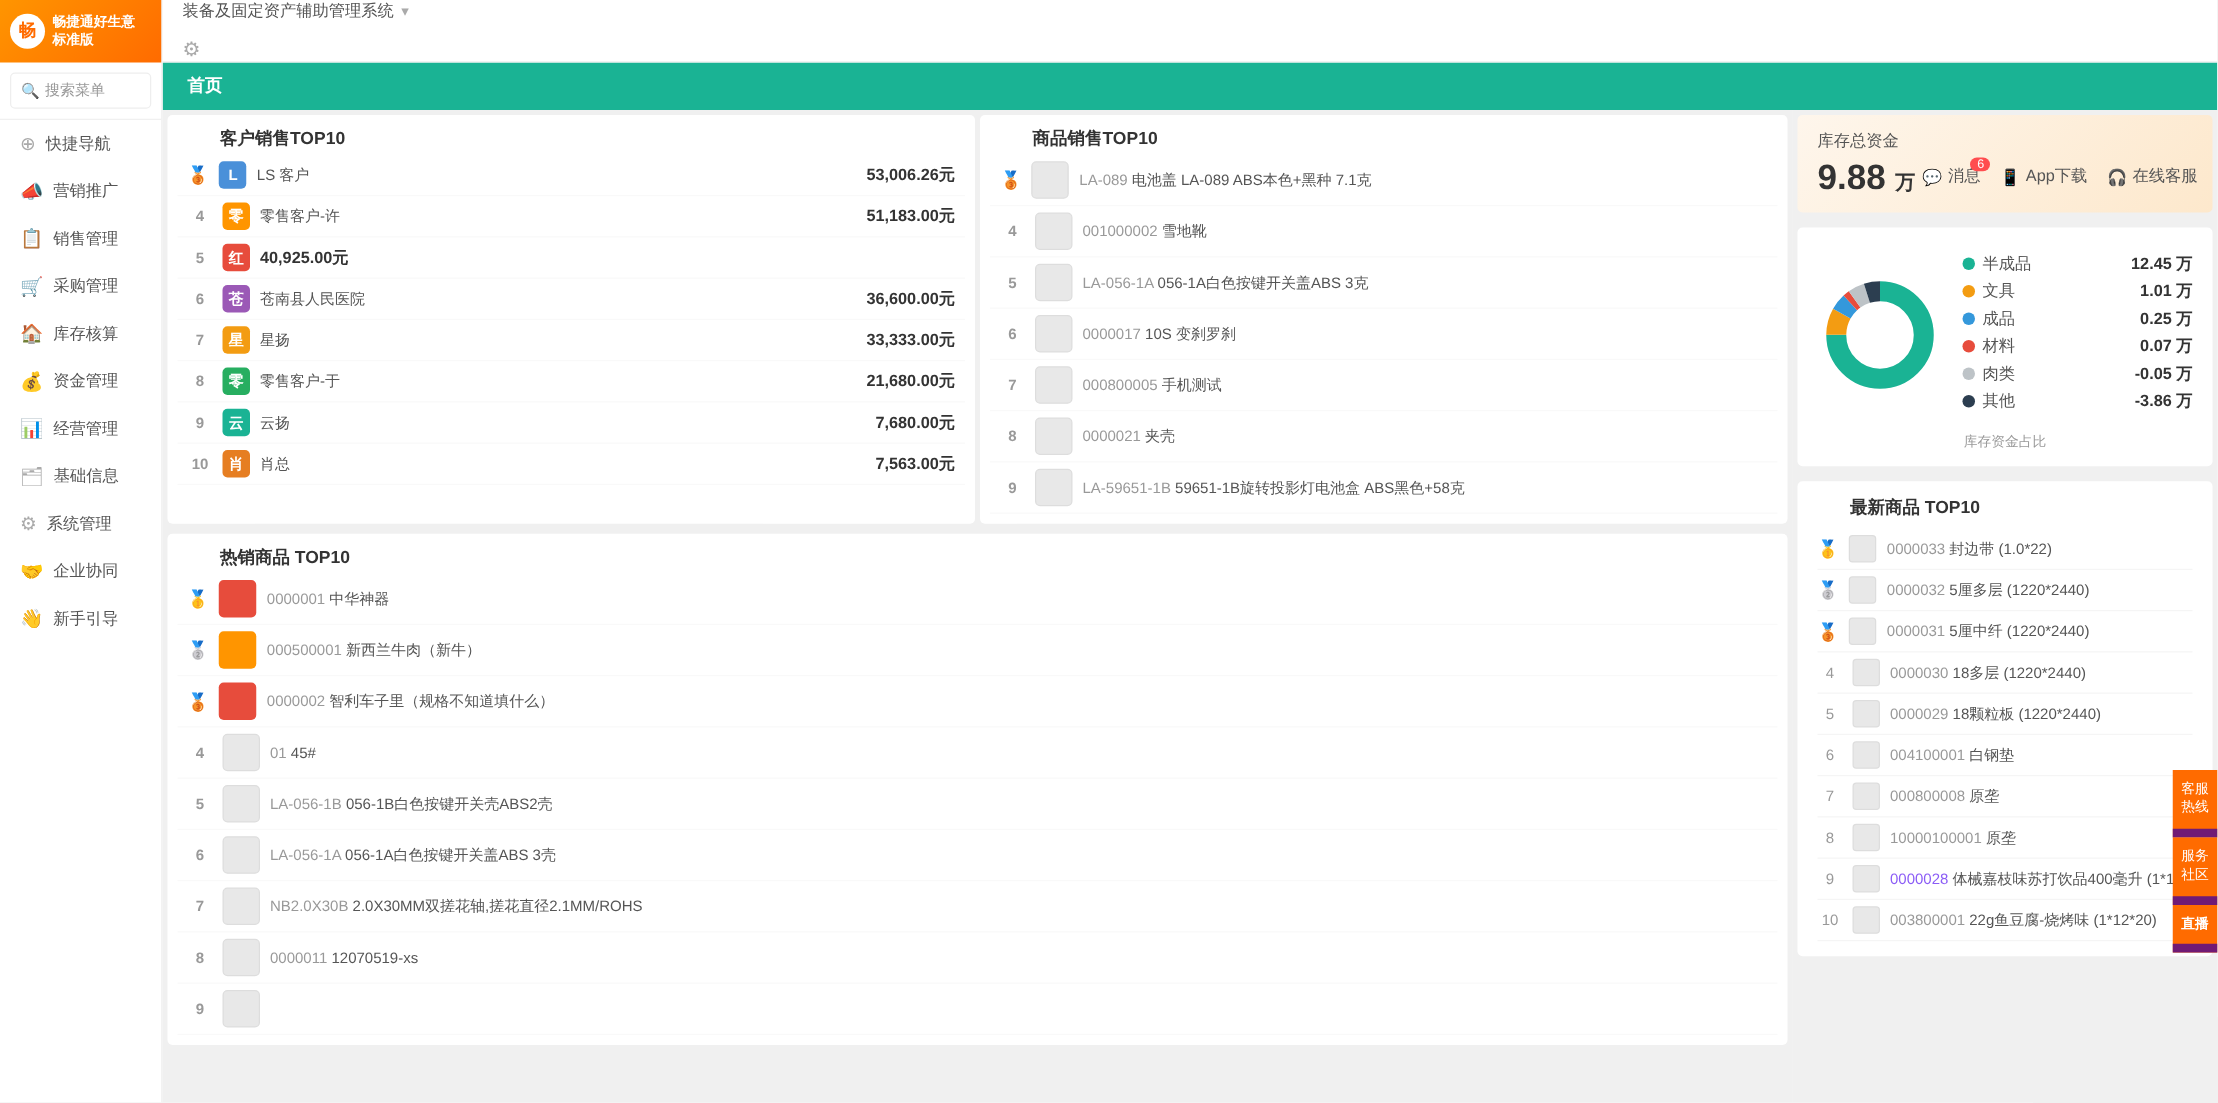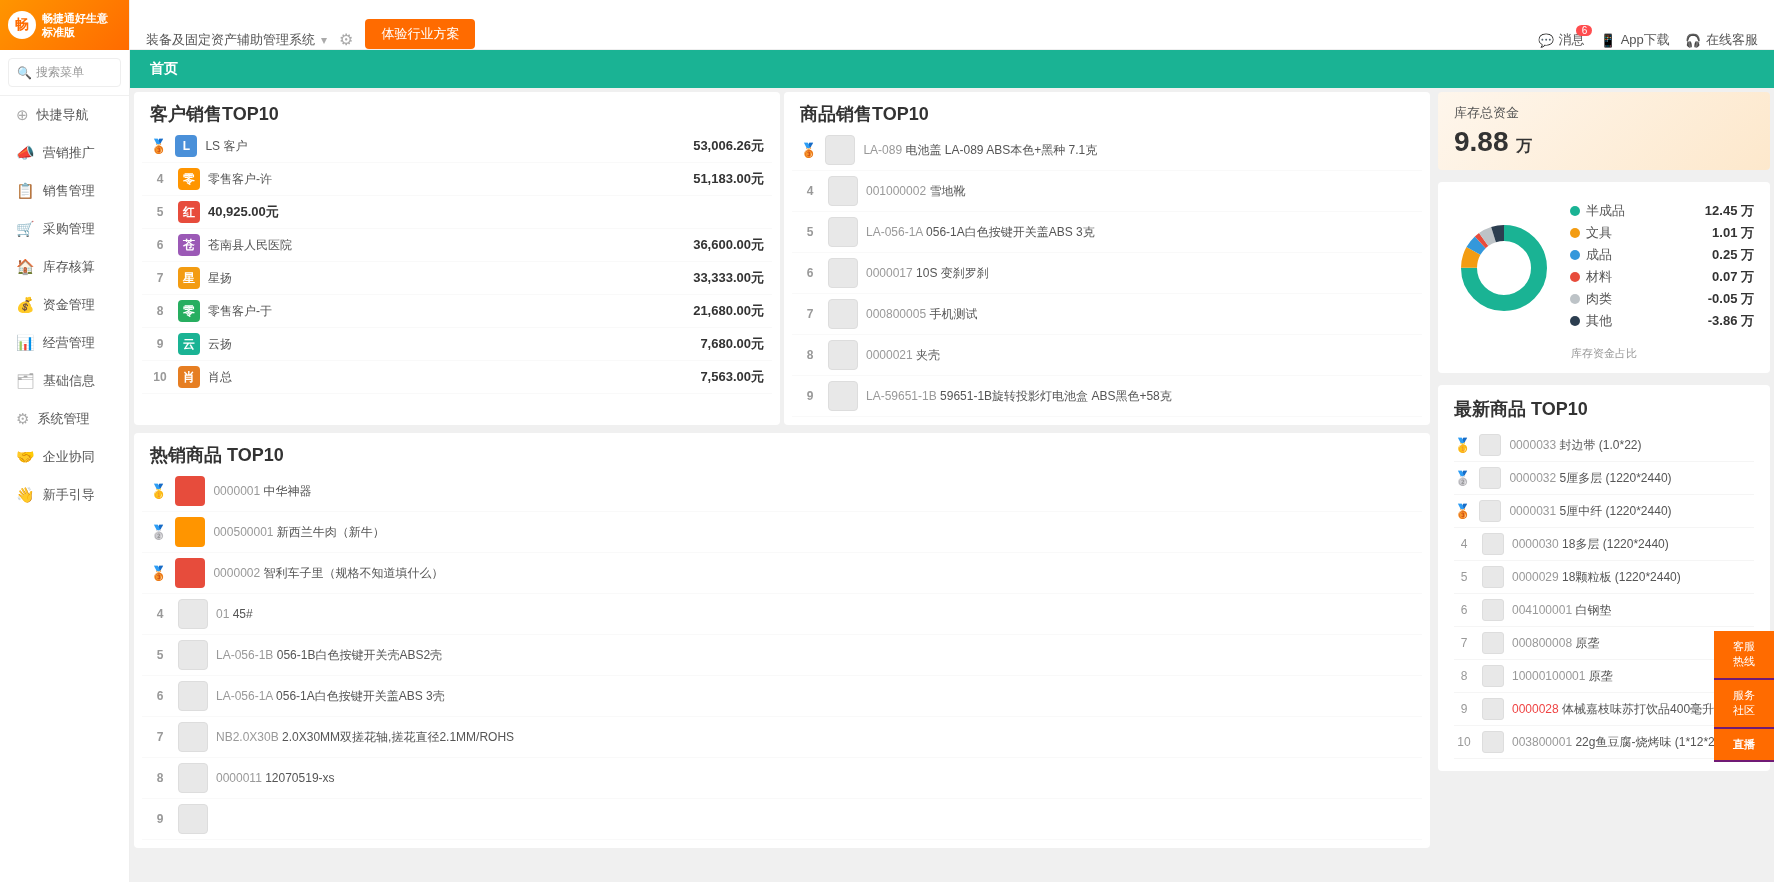--- a/index.html
+++ b/index.html
@@ -71,23 +71,24 @@
       flex-direction: column;
       overflow: hidden;
     }
 
     
     .topbar {
       height: 50px;
       background: #fff;
       border-bottom: 1px solid #eee;
       display: flex;
-      align-items: flex-end;
+      align-items: flex-start;
       padding: 0 16px;
       gap: 12px;
+      flex-direction: column;
     }
     .topbar-system {
       display: flex;
       align-items: center;
       gap: 6px;
       color: #555;
       font-size: 13px;
     }
     .topbar-divider { flex: 1; }
     .topbar-btn-trial {
@@ -262,26 +263,26 @@
       position: fixed;
       right: 0;
       bottom: 120px;
       display: flex;
       flex-direction: column;
       z-index: 1000;
     }
     .float-btn {
       background: #ff6b00;
       color: #fff;
-      width: 60px;
+      width: 36px;
       font-size: 11px;
       text-align: center;
       padding: 8px 4px;
       cursor: pointer;
-      border-bottom: 2px solid #701a75;
+      border-bottom: 7px solid #701a75;
       line-height: 1.4;
     }
 
     
     .mid-top {
       display: flex;
       gap: 4px;
       padding: 4px;
     }
     .mid-top .panel { flex: 1; margin: 0; }
@@ -303,24 +304,25 @@
     .medal-bronze { color: #cd7f32; }
 
     .trophy-icon { font-size: 14px; }
 
     .panel-header {
       display: flex;
       align-items: center;
       padding: 10px 16px 4px;
     }
     .panel-header-title {
-      font-size: 18px;
+      font-size: 14px;
       font-weight: bold;
       color: #333;
       flex: 1;
+      margin-left: 26px;
     }
 
     ::-webkit-scrollbar { width: 4px; height: 4px; }
     ::-webkit-scrollbar-thumb { background: #ddd; border-radius: 2px; }
   </style>
 </head>
 <body>
 
 <div class="sidebar">
   <div class="sidebar-logo">
@@ -676,21 +678,21 @@
     <div class="top10-info"><span style="color:#999">000800008</span> 原垄</div>
               </div>
               <div class="top10-item">
                 <span class="top10-rank">8</span>
     <div class="top10-img"></div>
     <div class="top10-info"><span style="color:#999">10000100001</span> 原垄</div>
               </div>
               <div class="top10-item">
                 <span class="top10-rank">9</span>
     <div class="top10-img"></div>
-    <div class="top10-info"><span style="color:#ef4444">0000028</span> 体械嘉枝味苏打饮品400毫升 (1*15)</div>
+    <div class="top10-info"><span style="color:#8b5cf6">0000028</span> 体械嘉枝味苏打饮品400毫升 (1*15)</div>
               </div>
               <div class="top10-item">
                 <span class="top10-rank">10</span>
     <div class="top10-img"></div>
     <div class="top10-info"><span style="color:#999">003800001</span> 22g鱼豆腐-烧烤味 (1*12*20)</div>
               </div>
             </div>
         </div>
       </div>
     </div>

